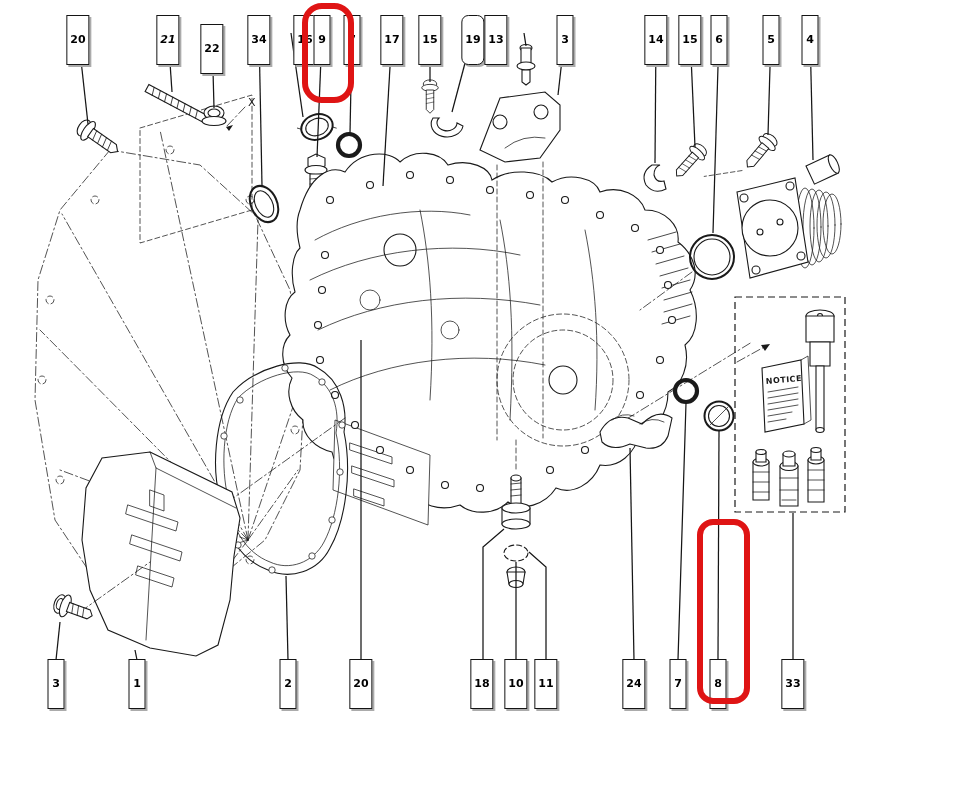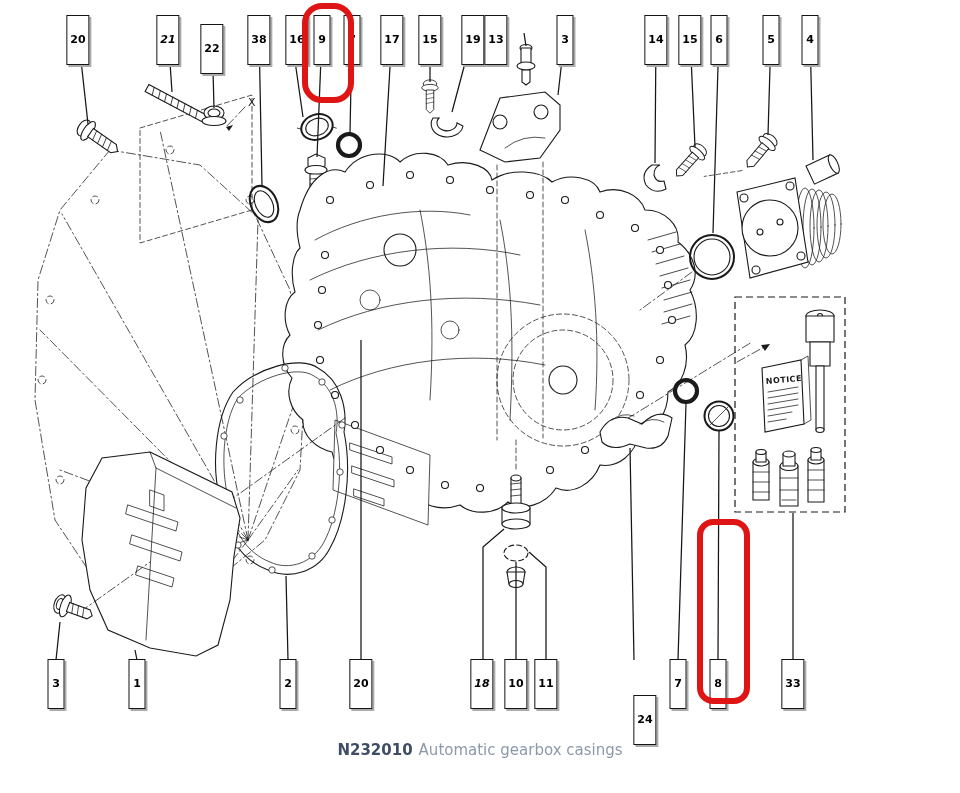--- a/index.html
+++ b/index.html
@@ -334,45 +334,42 @@
         <polyline points="678,660 686,403" class="leader"></polyline>
         <polyline points="718,660 719,431" class="leader"></polyline>
         <polyline points="793,660 793,513" class="leader"></polyline>
       </g>
   </svg>
 
   <div id="callout-layer">
       <div class="callout" style="left: 78px; top: 15px;">20</div>
       <div class="callout" style="left: 168px; top: 15px; font-style: italic;">21</div>
       <div class="callout" style="left: 212px; top: 24px;">22</div>
-      <div class="callout" style="left: 259px; top: 15px;">38</div>
-      <div class="callout" style="left: 297px; top: 15px;">16</div>
+      <div class="callout" style="left: 259px; top: 15px;">34</div>
+      <div class="callout" style="left: 305px; top: 15px;">16</div>
       <div class="callout" style="left: 322px; top: 15px;">9</div>
       <div class="callout" style="left: 352px; top: 15px;">7</div>
       <div class="callout" style="left: 392px; top: 15px;">17</div>
       <div class="callout" style="left: 430px; top: 15px;">15</div>
-      <div class="callout" style="left: 473px; top: 15px;">19</div>
+      <div class="callout" style="left: 473px; top: 15px; border-radius: 7px;">19</div>
       <div class="callout" style="left: 496px; top: 15px;">13</div>
       <div class="callout" style="left: 565px; top: 15px;">3</div>
       <div class="callout" style="left: 656px; top: 15px;">14</div>
       <div class="callout" style="left: 690px; top: 15px;">15</div>
       <div class="callout" style="left: 719px; top: 15px;">6</div>
       <div class="callout" style="left: 771px; top: 15px;">5</div>
       <div class="callout" style="left: 810px; top: 15px;">4</div>
       <div class="callout" style="left: 56px; top: 659px;">3</div>
       <div class="callout" style="left: 137px; top: 659px;">1</div>
       <div class="callout" style="left: 288px; top: 659px;">2</div>
       <div class="callout" style="left: 361px; top: 659px;">20</div>
-      <div class="callout" style="left: 482px; top: 659px; font-style: italic;">18</div>
+      <div class="callout" style="left: 482px; top: 659px;">18</div>
       <div class="callout" style="left: 516px; top: 659px;">10</div>
       <div class="callout" style="left: 546px; top: 659px;">11</div>
-      <div class="callout" style="left: 634px; top: 695px; margin-left: 11px;">24</div>
+      <div class="callout" style="left: 634px; top: 659px;">24</div>
       <div class="callout" style="left: 678px; top: 659px;">7</div>
       <div class="callout" style="left: 718px; top: 659px;">8</div>
       <div class="callout" style="left: 793px; top: 659px;">33</div>
       <div class="highlight" style="left: 302px; top: 3px; width: 40px; height: 88px; border-width: 6px; border-color: rgb(223, 20, 20); border-radius: 20px;"></div>
       <div class="highlight" style="left: 697px; top: 519px; width: 41px; height: 173px; border-width: 6px; border-color: rgb(223, 20, 20); border-radius: 16px;"></div>
     </div>
 
-  <div class="caption">
-    <span class="code">N232010</span><span>Automatic gearbox casings</span>
-  </div>
 </div>
 
 </body></html>

